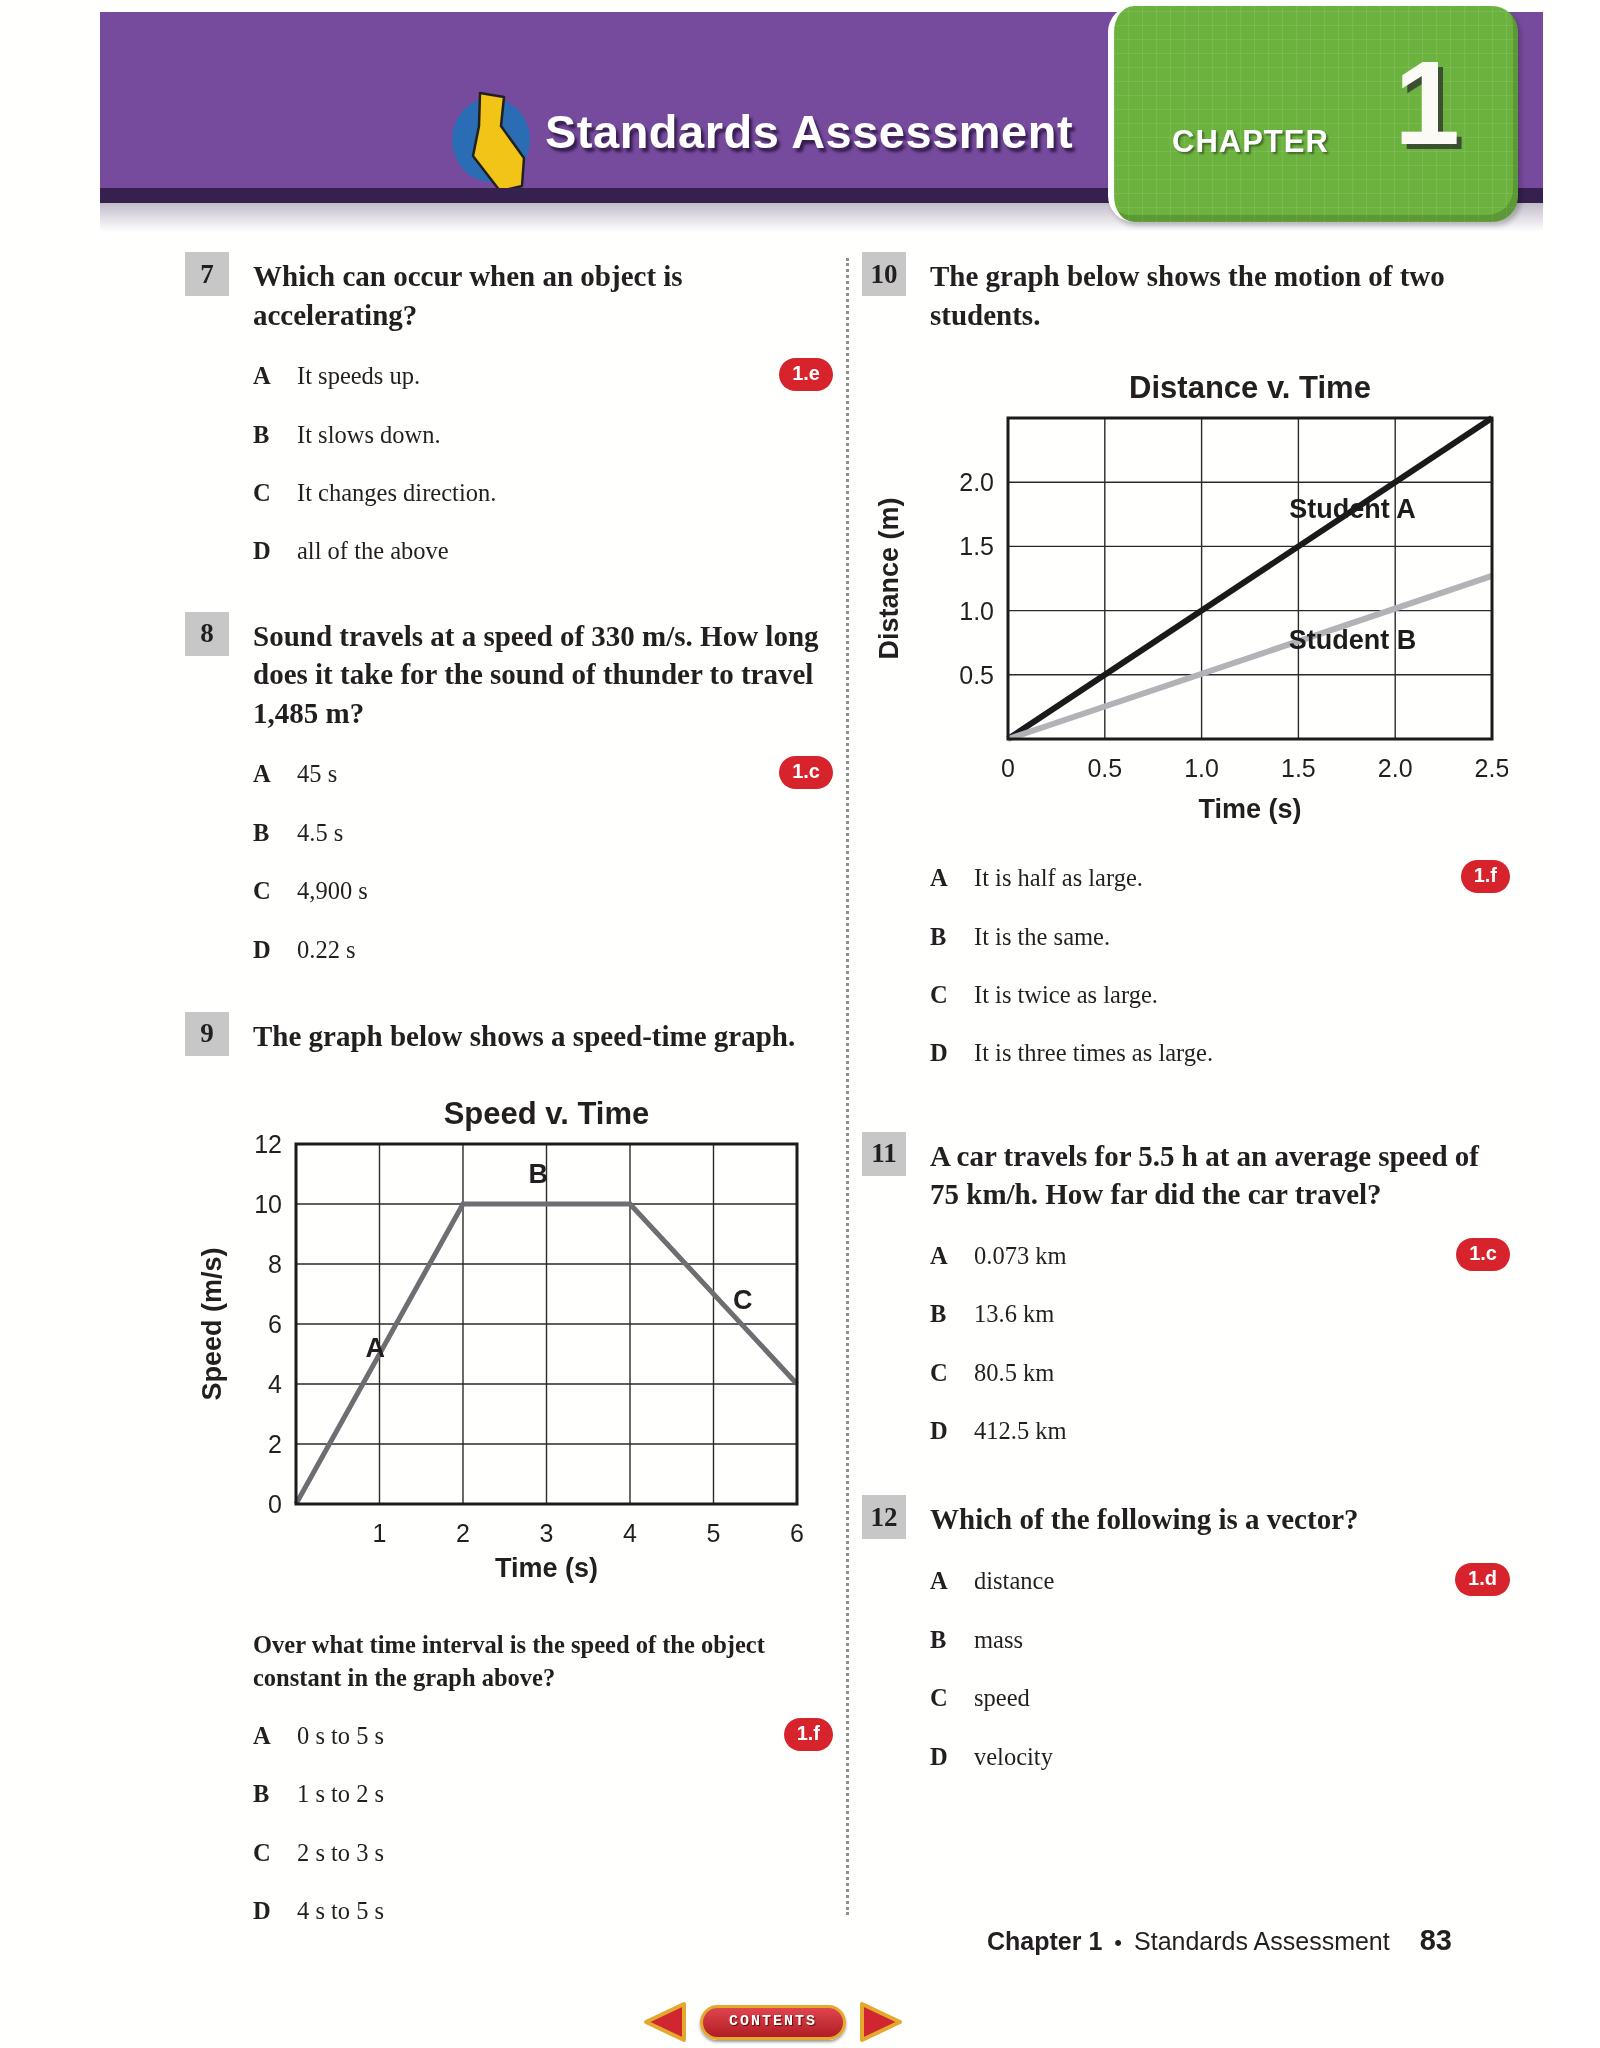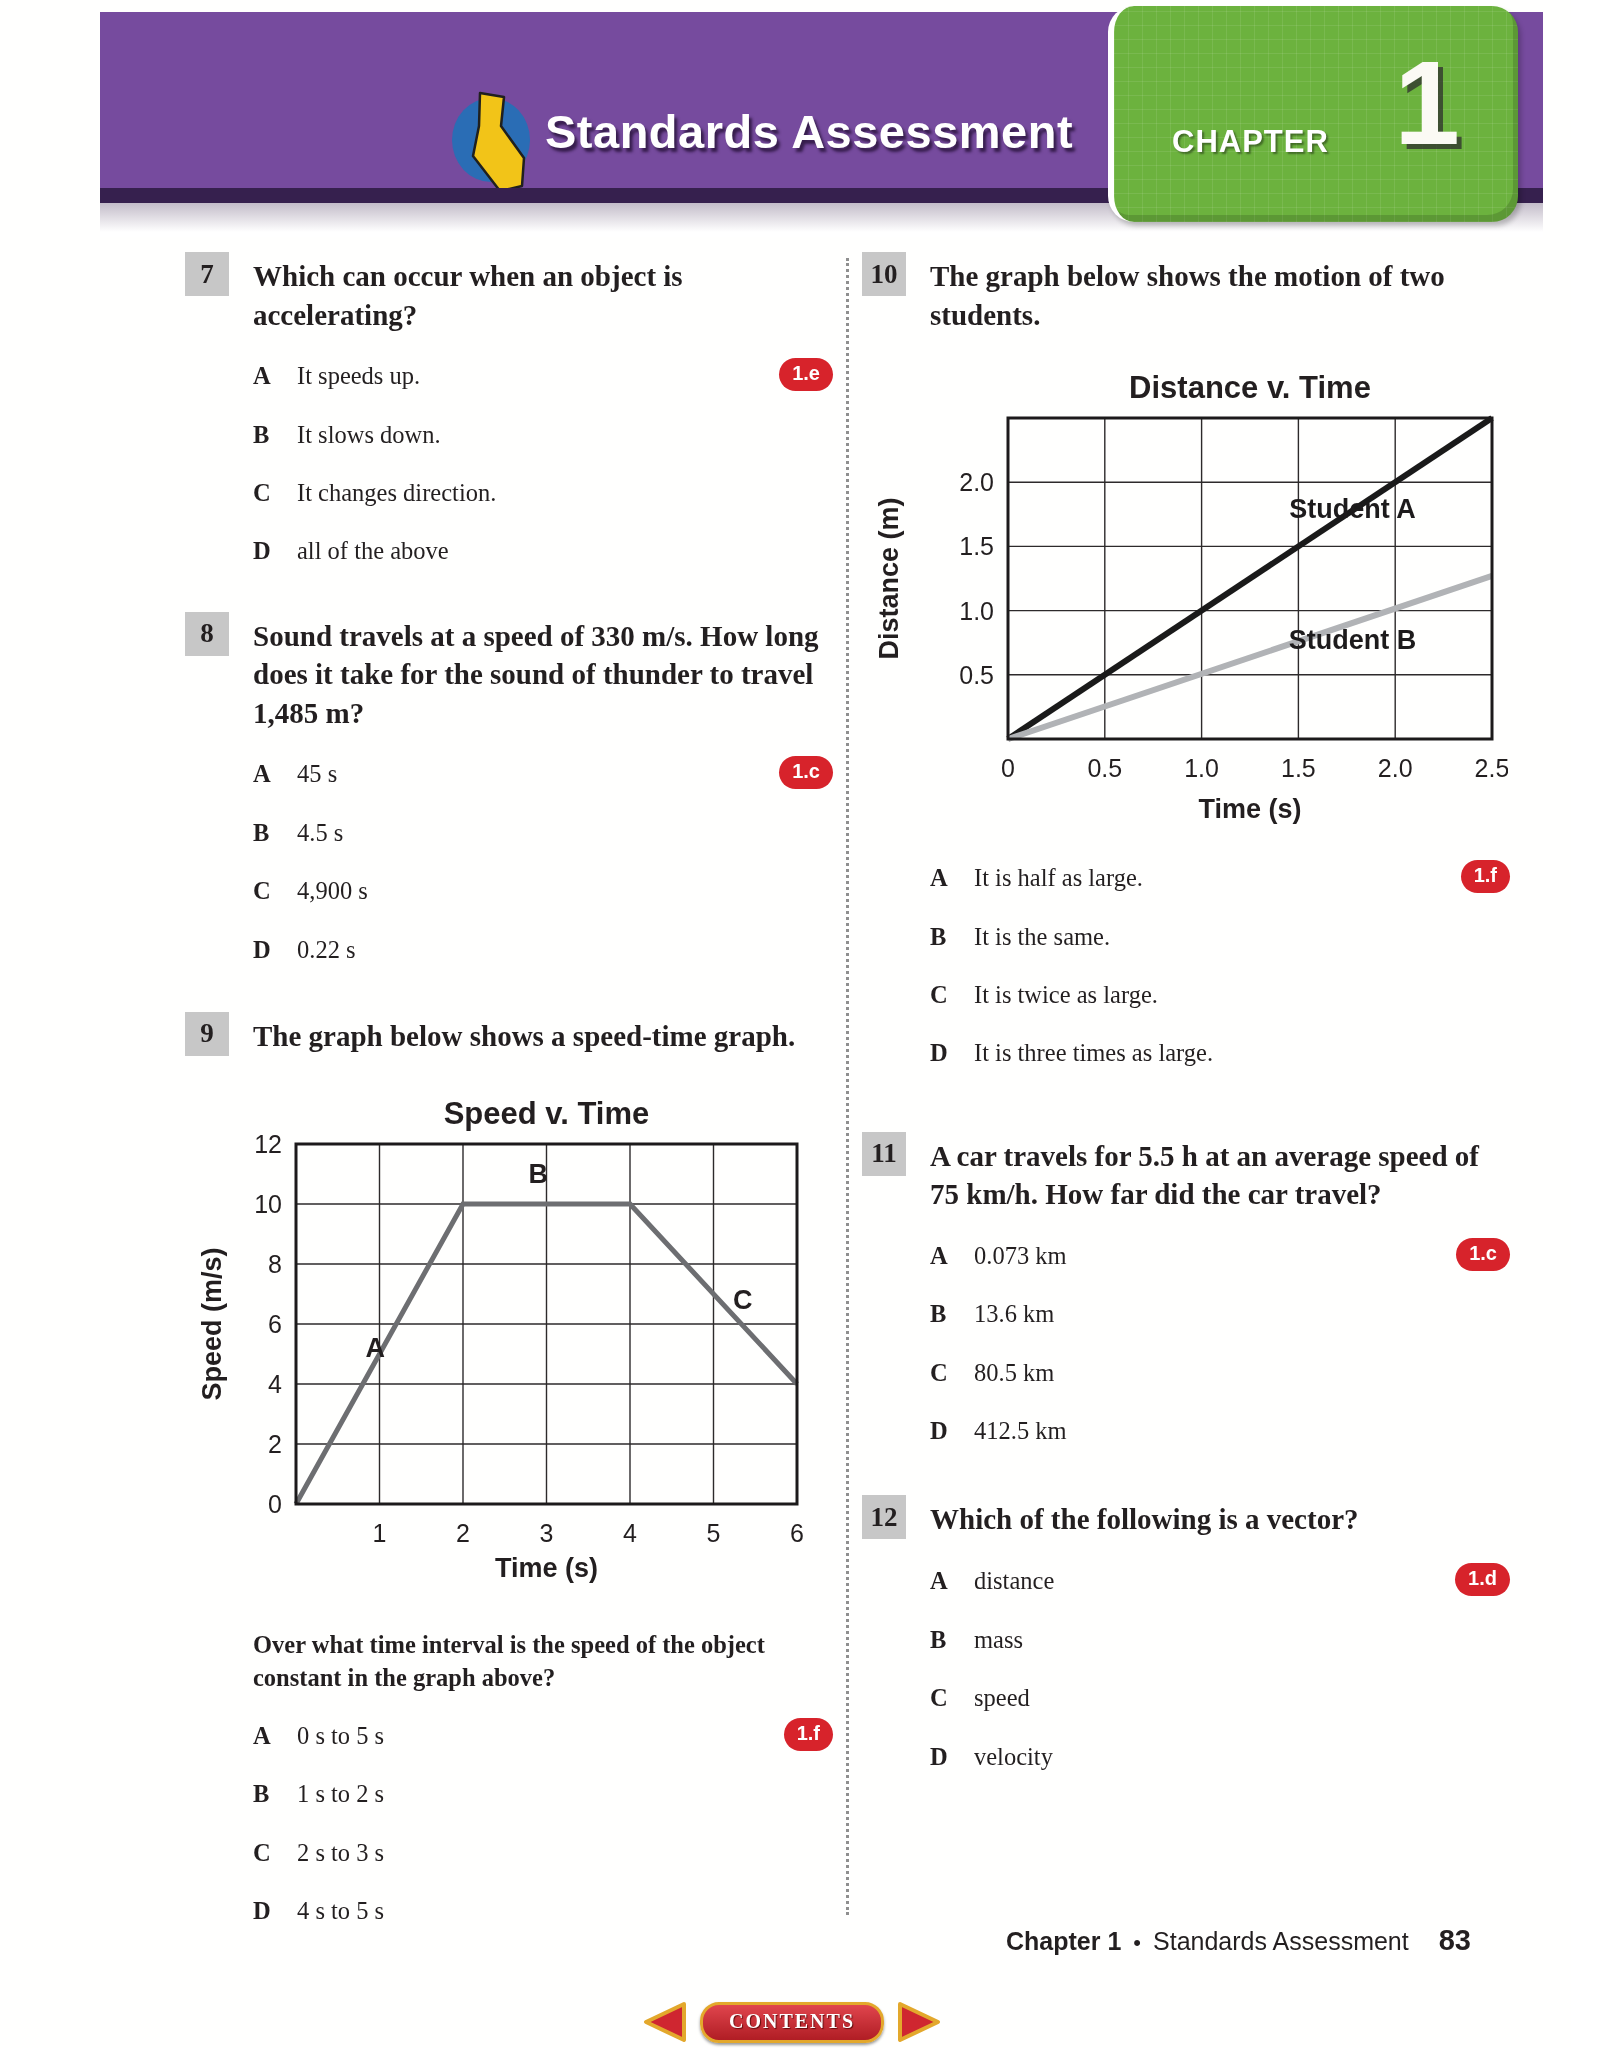--- a/index.html
+++ b/index.html
@@ -1,17 +1,17 @@
 <!DOCTYPE html>
 <html><head>
 <meta charset="utf-8">
 <style>
   html,body{margin:0;padding:0;background:#ffffff;}
   .page{position:relative;width:1552px;height:2048px;background:#fffffe;overflow:hidden;
-        font-family:"Liberation Serif",serif;color:#231f20;padding-left:19px;}
+        font-family:"Liberation Serif",serif;color:#231f20;}
 
   
   .banner{position:absolute;left:100px;top:12px;width:1443px;height:176px;background:#764b9e;}
   .banner-dark{position:absolute;left:100px;top:188px;width:1443px;height:15px;background:#36204e;}
   .banner-shade{position:absolute;left:100px;top:203px;width:1443px;height:34px;
         background:linear-gradient(#c3bcc9,#ffffff 85%);}
   .banner-title{position:absolute;left:445px;top:92px;font-family:"Liberation Sans",sans-serif;
         font-weight:700;font-size:47px;color:#ffffff;letter-spacing:.5px;
         text-shadow:3px 4px 3px rgba(25,8,40,.7);white-space:nowrap;}
   .state-icon{position:absolute;left:350px;top:78px;width:82px;height:108px;}
@@ -62,21 +62,21 @@
         font-size:25px;color:#231f20;white-space:nowrap;}
   .crumb .b{font-weight:700;}
   .crumb .bullet{margin:0 12px;font-size:22px;}
   .crumb .pageno{font-weight:700;font-size:29px;margin-left:30px;}
   .watermark{position:absolute;right:14px;top:1962px;font-family:"Liberation Sans",sans-serif;
         font-weight:700;font-size:43px;letter-spacing:2px;color:#a8a8a8;
         text-shadow:2px 2px 0 #ffffff,4px 4px 3px #cfcfcf;white-space:nowrap;}
   .contents-nav{position:absolute;left:638px;top:2000px;display:flex;align-items:center;gap:12px;}
   .contents-pill{background:linear-gradient(#e0454d,#b01d24);border:3px solid #e3a82c;
         border-radius:19px;padding:5px 26px 7px;color:#ffffff;cursor:pointer;
-        font-family:Liberation Serif, serif;font-weight:700;font-size:20px;
+        font-family:Liberation Mono, monospace;font-weight:700;font-size:15px;
         letter-spacing:2px;text-shadow:1px 1px 1px #5e0c0c;box-shadow:0 2px 3px rgba(0,0,0,.4);}
   .nav-arrow{cursor:pointer;display:block;}
 </style>
 </head>
 <body>
 
 <div class="page">
 
   <div class="banner">
     <svg class="state-icon" viewBox="0 0 82 108" width="82" height="108">

